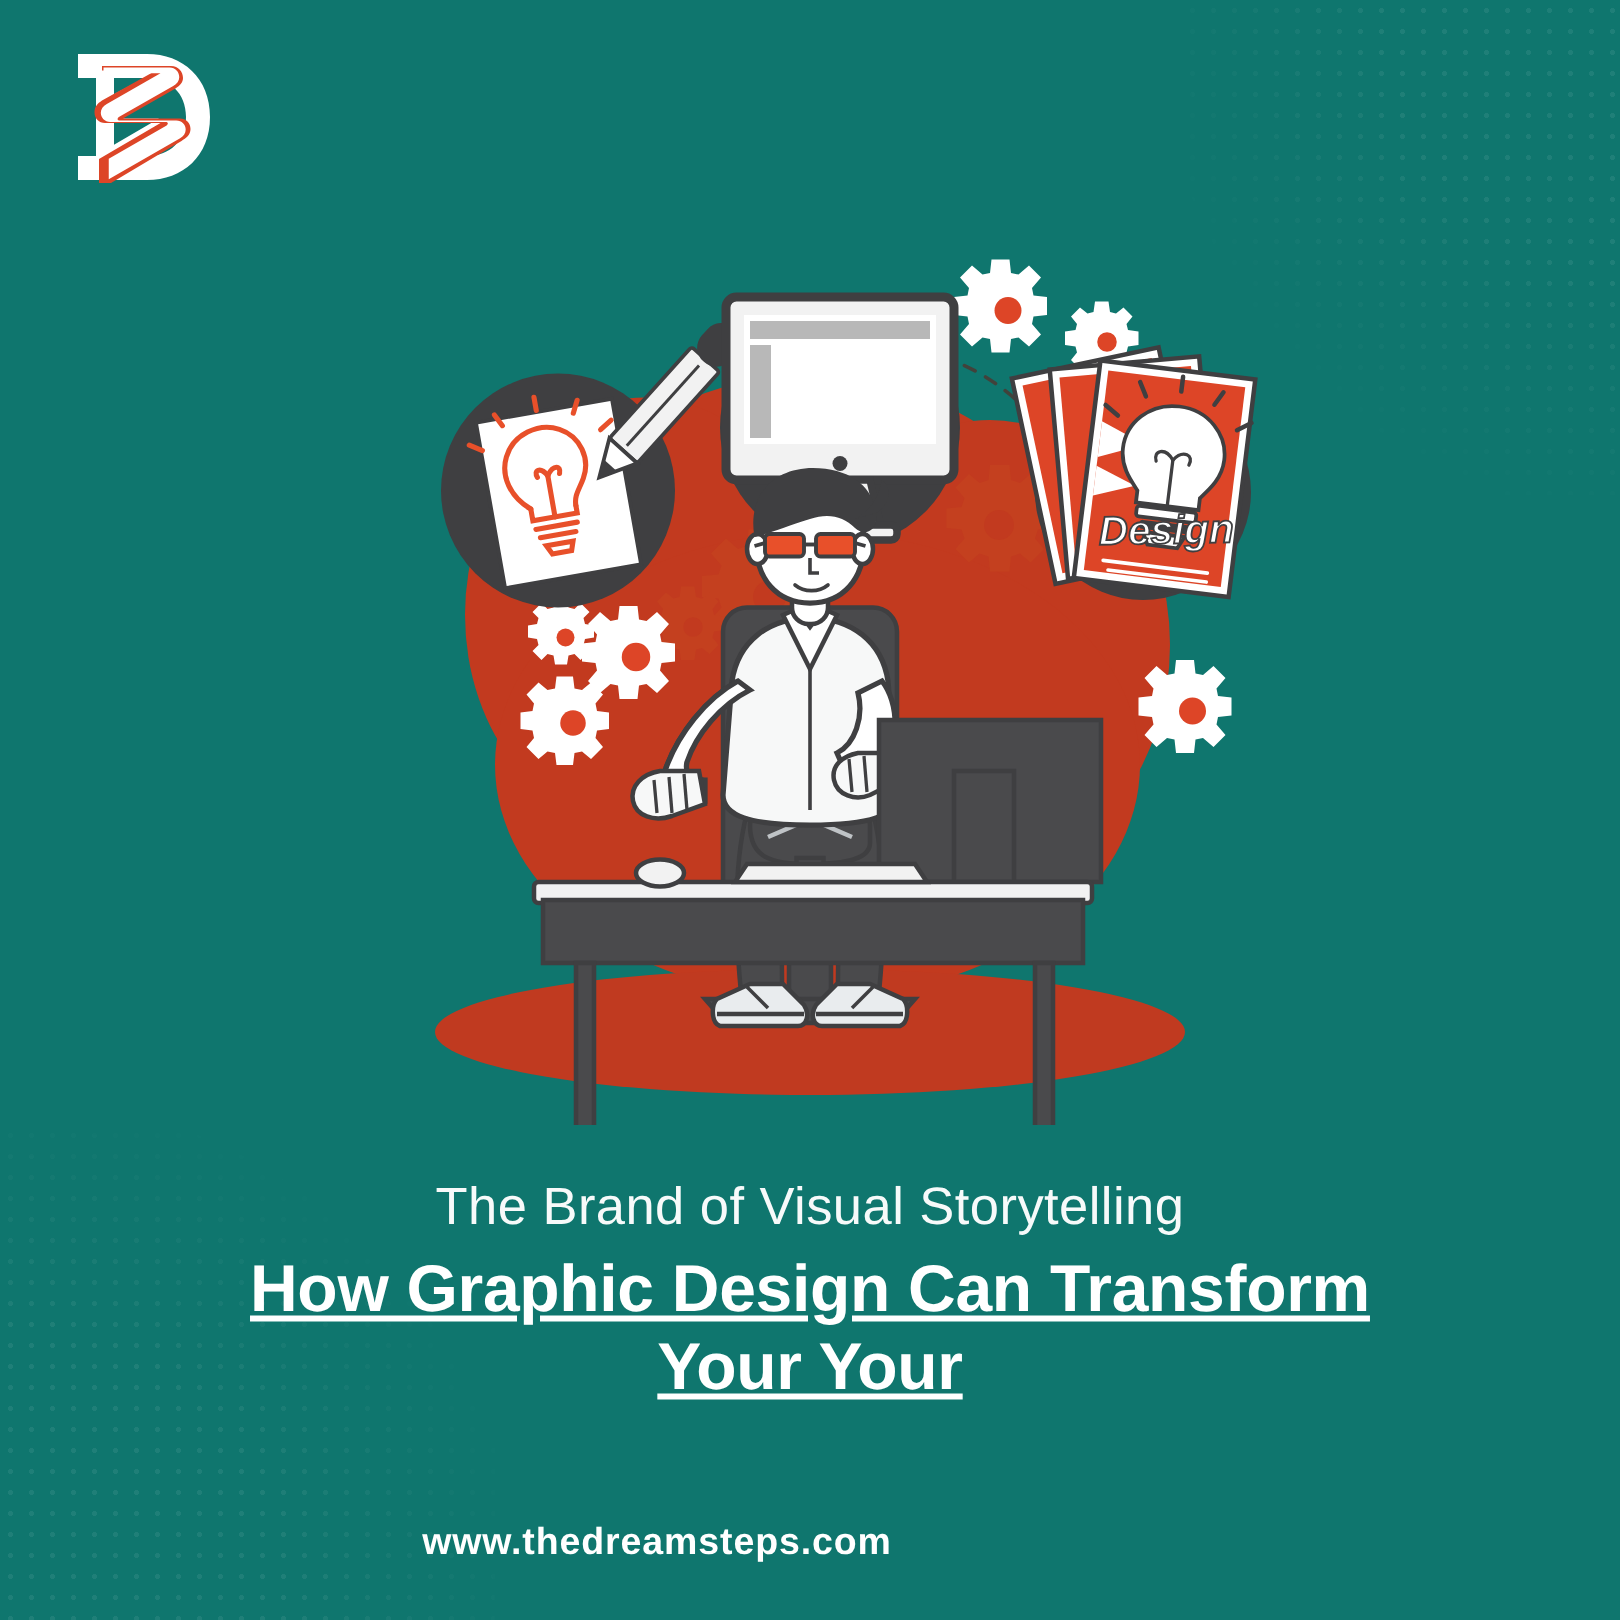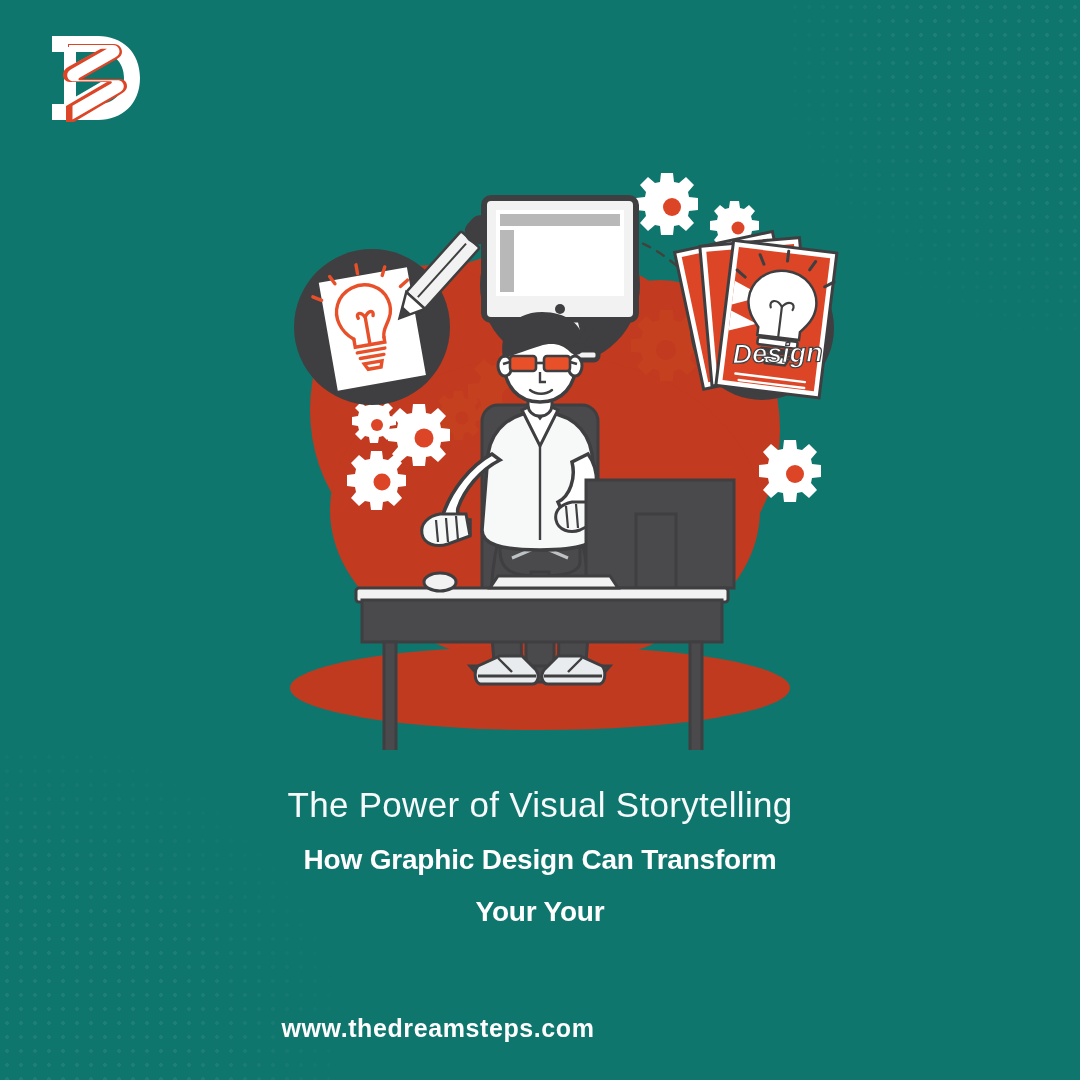--- a/index.html
+++ b/index.html
@@ -34,22 +34,22 @@
 
   
   #textblock{
     position:absolute;left:0;top:782px;width:1080px;text-align:center;
   }
   #eyebrow{
     color:#FFFFFF;font-size:35px;font-weight:400;letter-spacing:0.3px;
     line-height:46px;margin:0;opacity:0.97;
   }
   #headline{
-    color:#FFFFFF;font-size:28px;font-weight:700;line-height:52px;
-    margin:6px 0 0 0;letter-spacing:-0.2px;
+    color:#FFFFFF;font-size:44px;font-weight:700;line-height:52px;
+    margin:6px 0 0 0;letter-spacing:-0.2px;text-decoration:underline;
   }
   #headline .l2{display:block;}
   #website{
     position:absolute;left:0;top:1014px;width:876px;text-align:center;
     color:#FFFFFF;font-size:25px;font-weight:700;letter-spacing:0.6px;
   }
 </style>
 </head>
 <body>
 
@@ -377,21 +377,21 @@
       </g>
 
       <g>
         <path d="M498 466 L610 466 L618 478 L490 478 Z" fill="#F2F2F2" stroke="#3F3F41" stroke-width="3"></path>
         <ellipse cx="440" cy="472" rx="16" ry="9" fill="#F2F2F2" stroke="#3F3F41" stroke-width="3"></ellipse>
       </g>
     </g>
   </svg>
 
   <div id="textblock">
-    <p id="eyebrow">The Power of Visual Storytelling</p>
+    <p id="eyebrow">The Brand of Visual Storytelling</p>
     <h1 id="headline">
       <span class="l1">How Graphic Design Can Transform</span>
       <span class="l2">Your Your</span>
     </h1>
   </div>
 
   <div id="website">www.thedreamsteps.com</div>
 
 </div>
 

